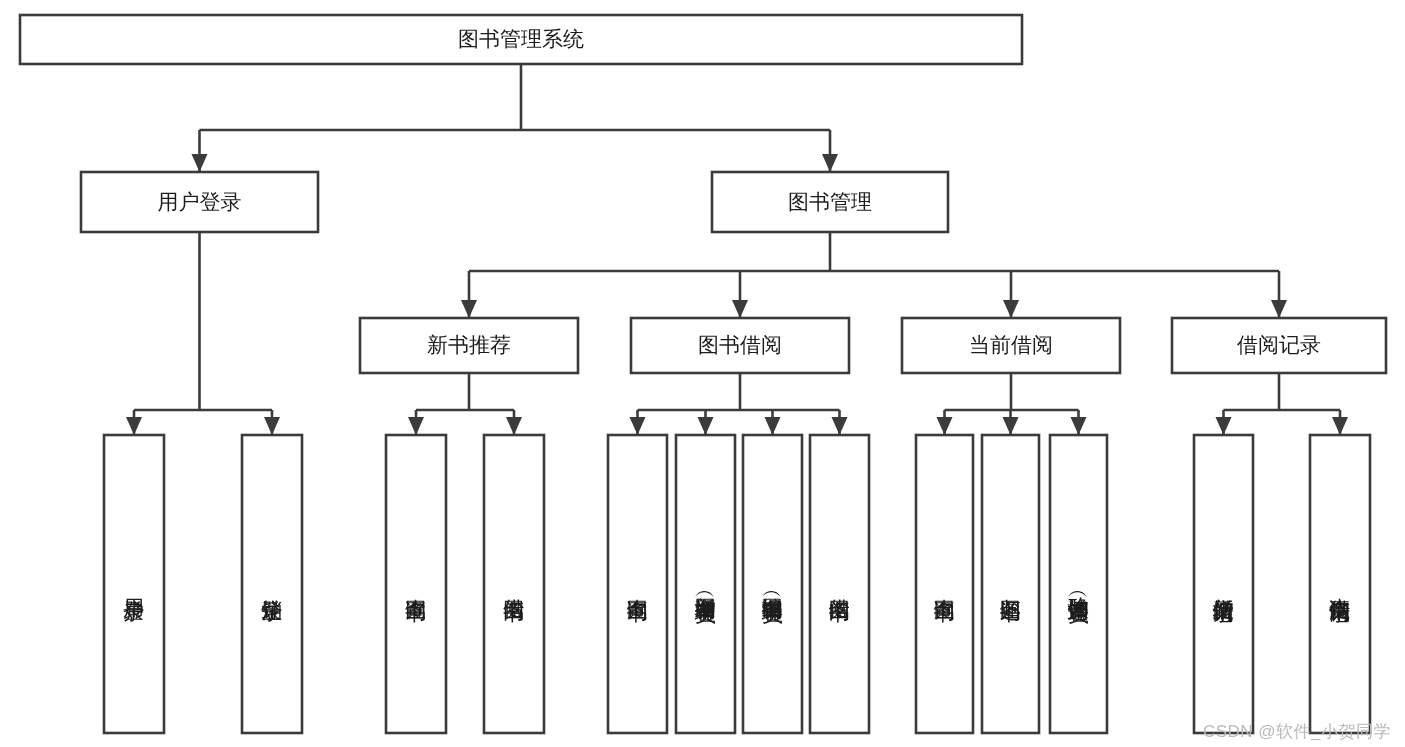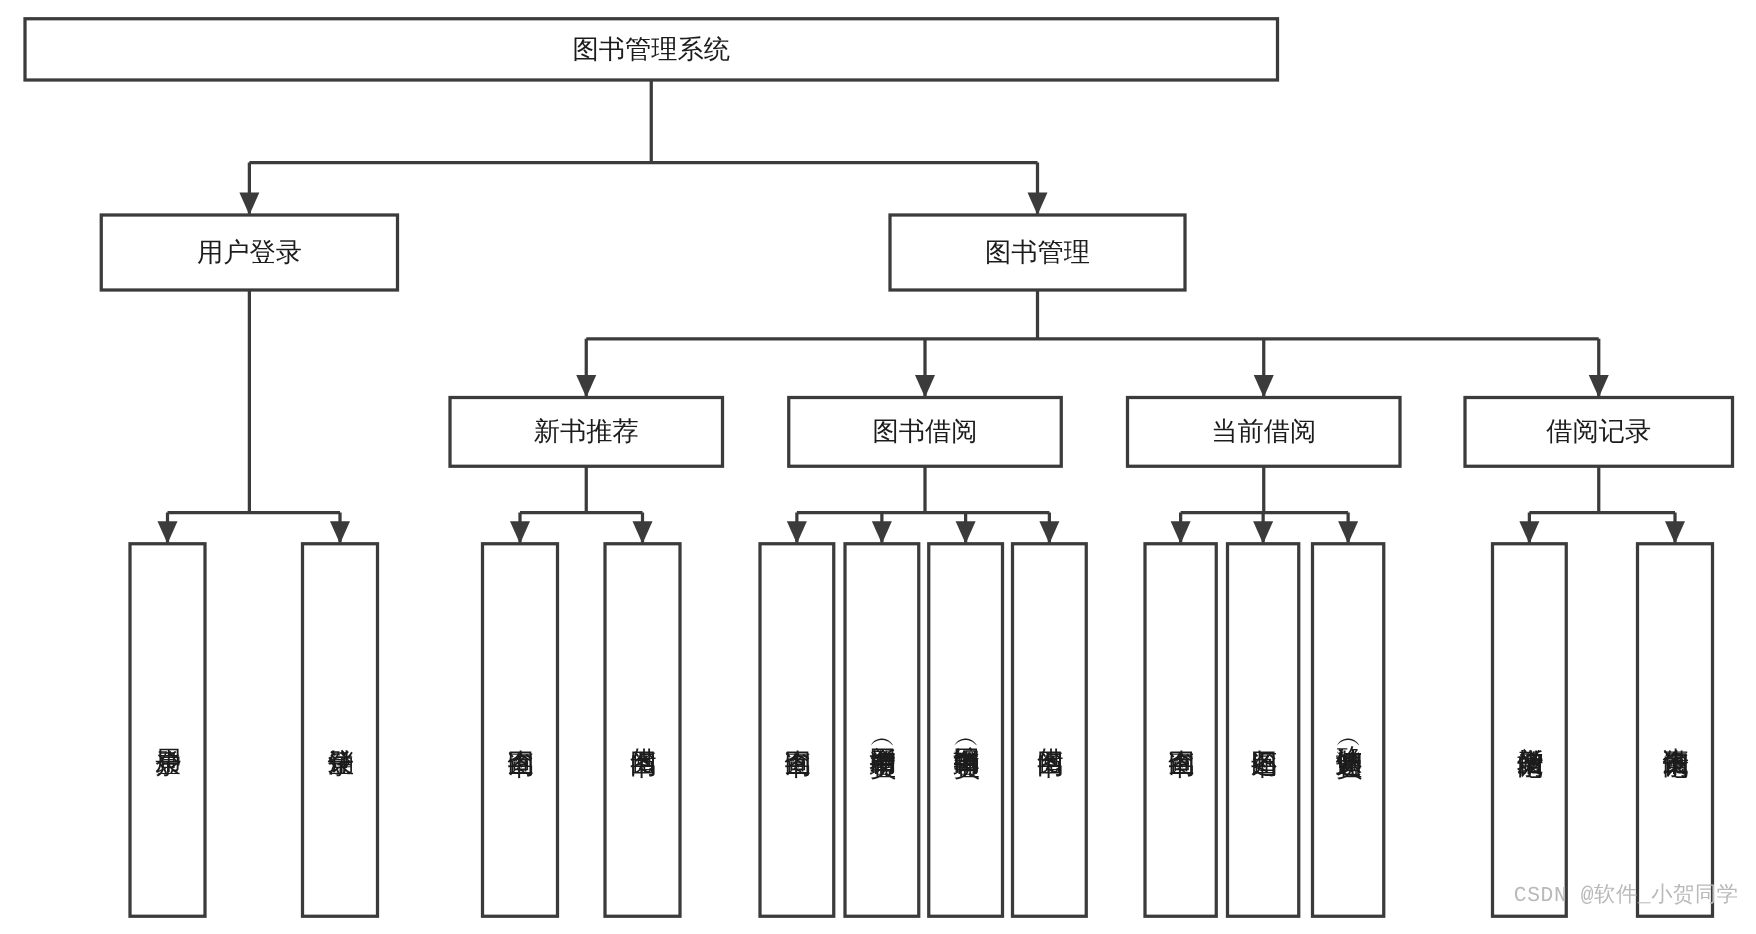--- a/index.html
+++ b/index.html
@@ -58,22 +58,22 @@
     letter-spacing: 1px;
     display: flex;
     align-items: center;
     justify-content: center;
     white-space: nowrap;
     pointer-events: none;
   }
   .watermark {
     position: absolute;
     right: 14px;
-    bottom: 20px;
-    font-family: Liberation Mono, monospace;
+    bottom: 4px;
+    font-family: Liberation Sans, sans-serif;
     font-size: 17px;
     color: #b9b9b9;
     white-space: nowrap;
     letter-spacing: 0.5px;
   }
 </style>
 </head>
 <body>
 
 <div id="diagram-root">

